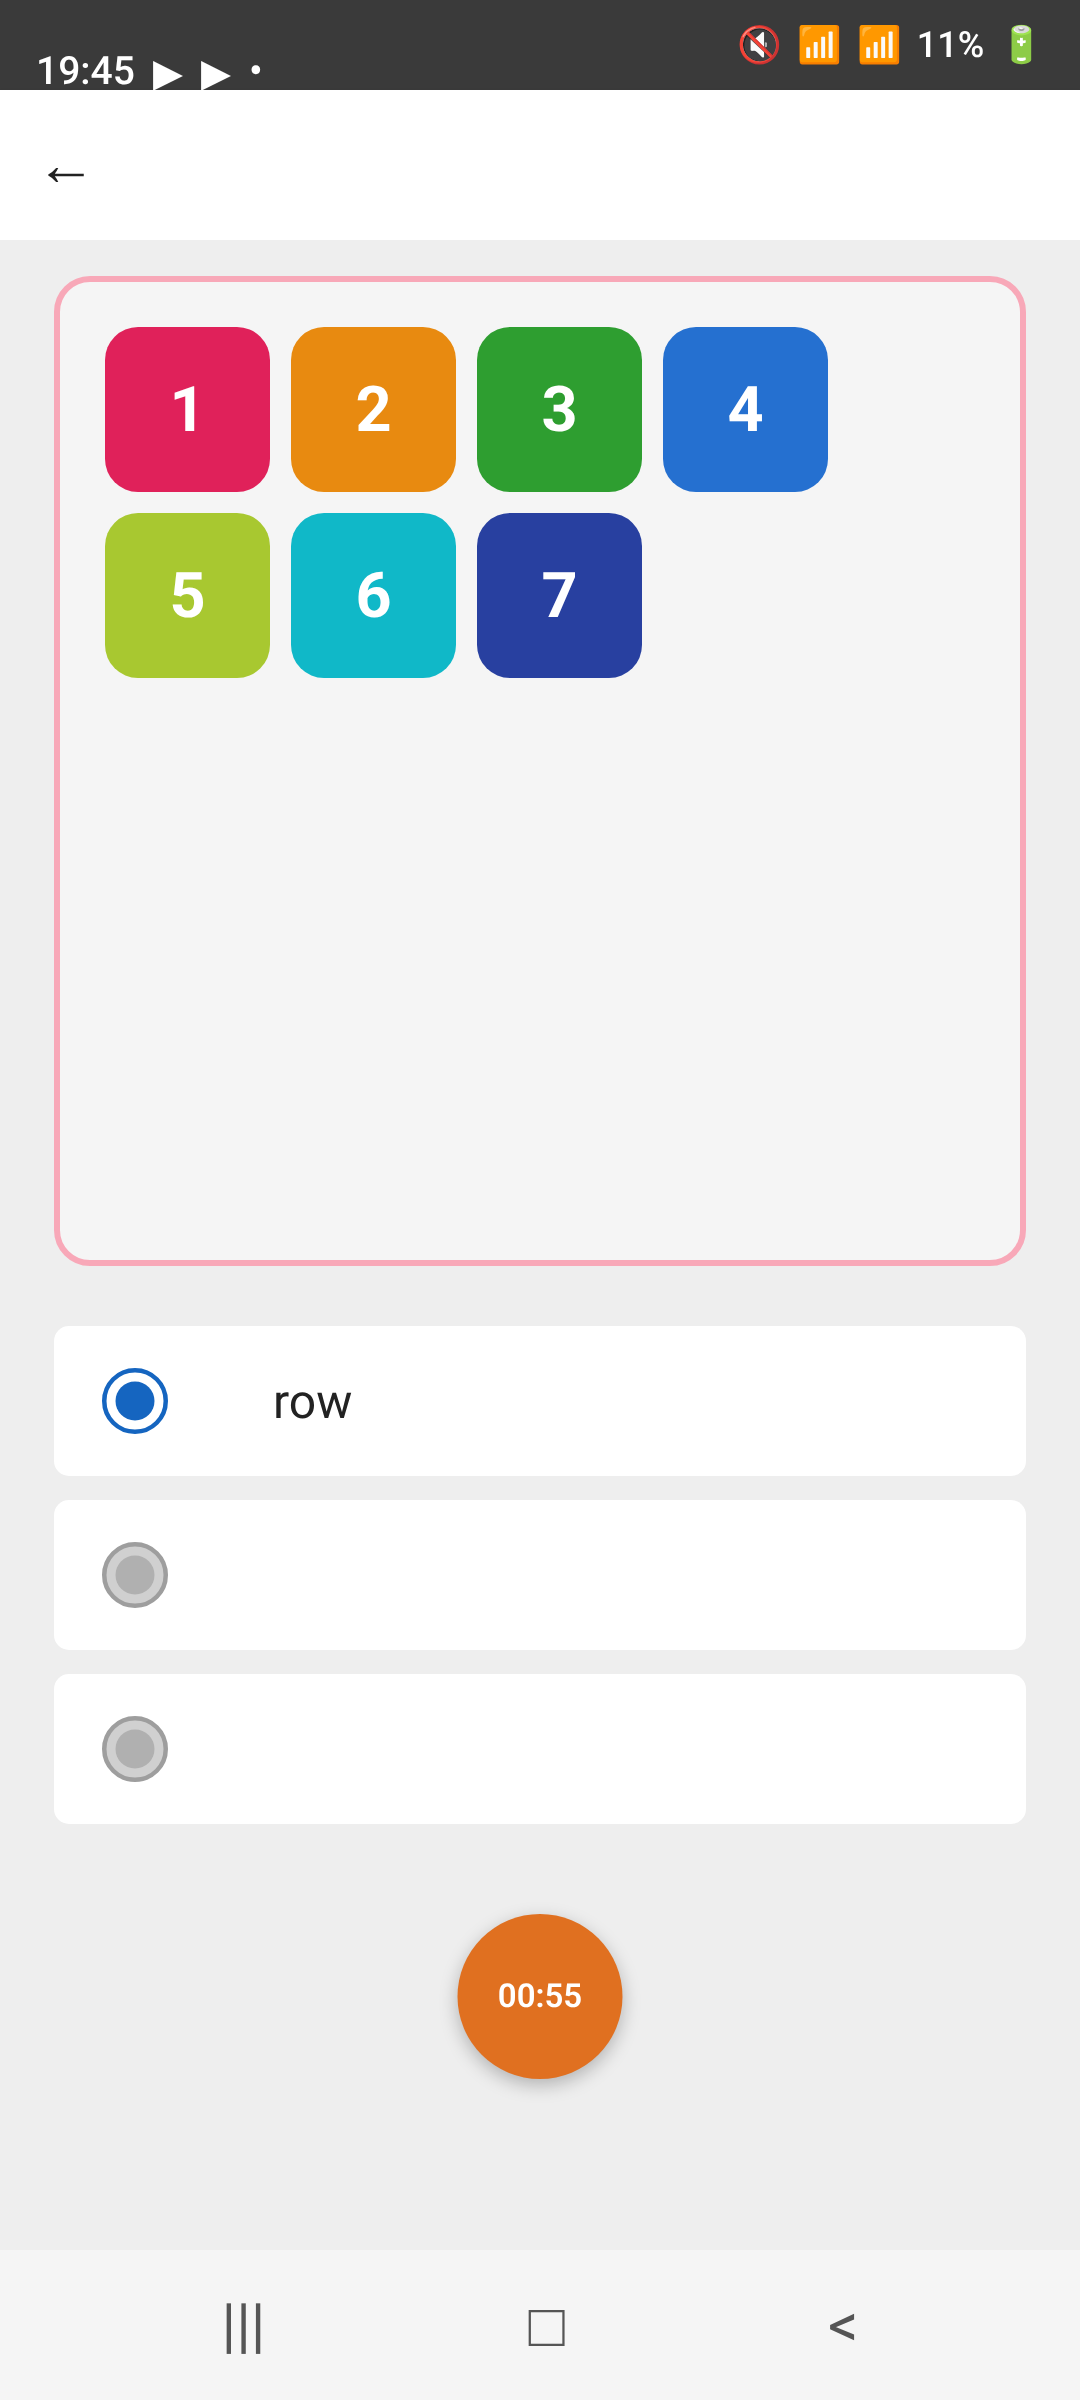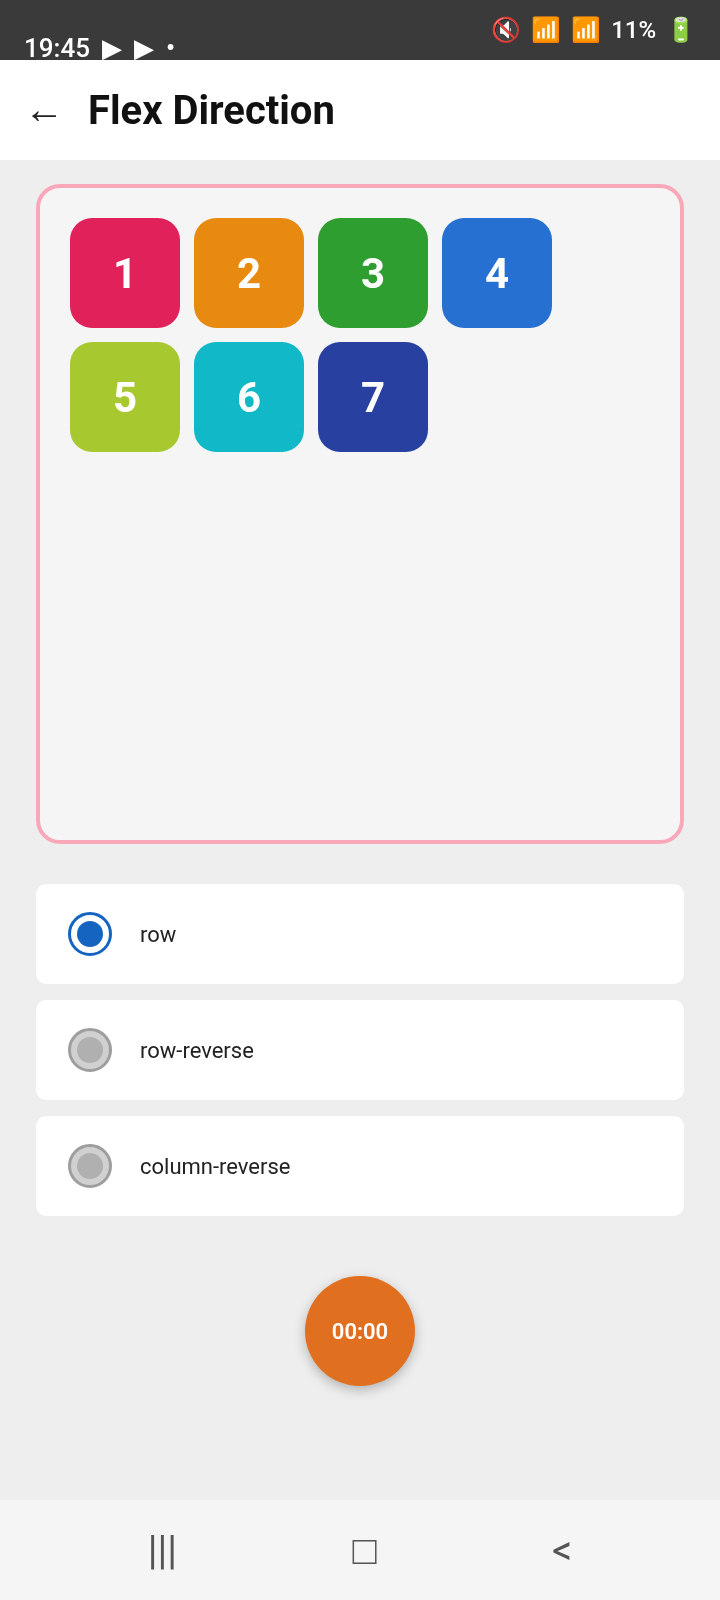--- a/index.html
+++ b/index.html
@@ -137,23 +137,24 @@
     }
     .radio-circle.unselected::after {
       content: '';
       width: 26px;
       height: 26px;
       border-radius: 50%;
       background: #b0b0b0;
     }
 
     .radio-label {
-      font-size: 22px;
+      font-size: 32px;
       color: #222;
       font-weight: 400;
+      margin-left: 42px;
     }
 
     
     .timer-area {
       display: flex;
       justify-content: center;
       margin-top: 60px;
       margin-bottom: 20px;
     }
     .timer-btn {
@@ -204,21 +205,20 @@
     <span>🔇</span>
     <span>📶</span>
     <span>📶</span>
     <span>11%</span>
     <span>🔋</span>
   </div>
 </div>
 
 <div class="app-bar">
   <span class="back-btn">←</span>
-  <span class="app-bar-title">Flex Direction</span>
 </div>
 
 <div class="main-content">
 
   <div class="demo-container">
     <div class="flex-box" id="flex-box">
 
     <div class="flex-item" style="background: rgb(224, 33, 90);">1</div>
         <div class="flex-item" style="background: rgb(232, 138, 16);">2</div>
         <div class="flex-item" style="background: rgb(46, 158, 48);">3</div>
@@ -230,30 +230,28 @@
   </div>
 
   <div class="radio-list">
 
   <div class="radio-item">
         <div class="radio-circle selected"></div>
         <span class="radio-label">row</span>
       </div>
       <div class="radio-item">
         <div class="radio-circle unselected"></div>
-        <span class="radio-label">row-reverse</span>
       </div>
       <div class="radio-item">
         <div class="radio-circle unselected"></div>
-        <span class="radio-label">column-reverse</span>
       </div>
     </div>
 
   <div class="timer-area">
-    <div class="timer-btn">00:00</div>
+    <div class="timer-btn">00:55</div>
   </div>
 
 </div>
 
 <div class="bottom-nav">
   <span class="nav-icon">|||</span>
   <span class="nav-icon">□</span>
   <span class="nav-icon">&lt;</span>
 </div>
 

